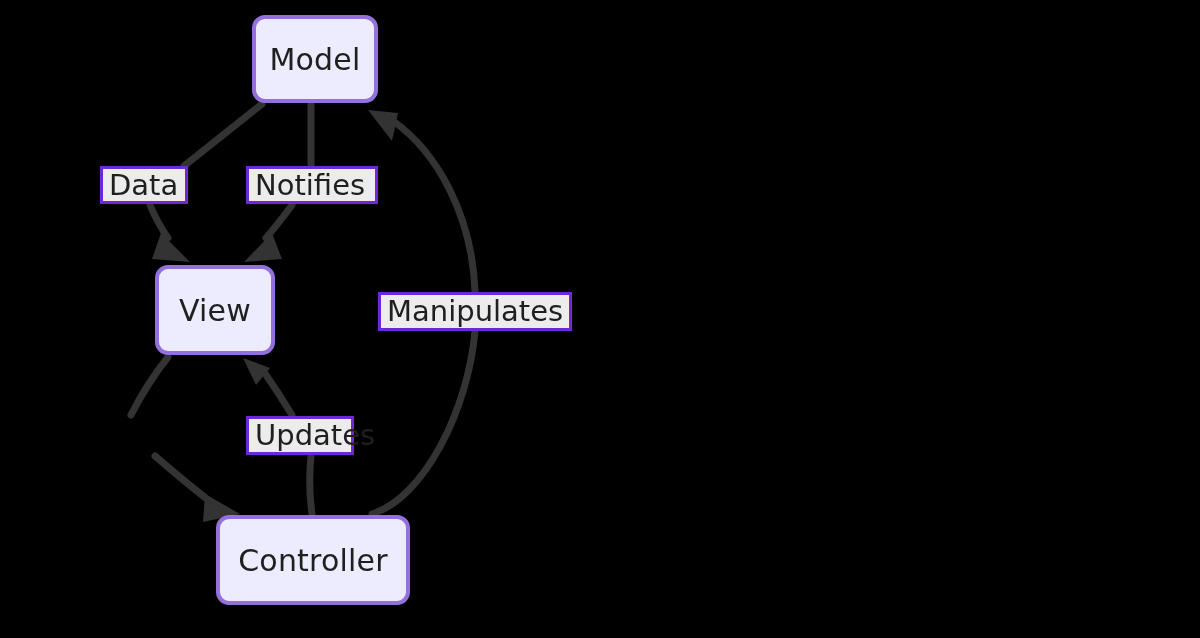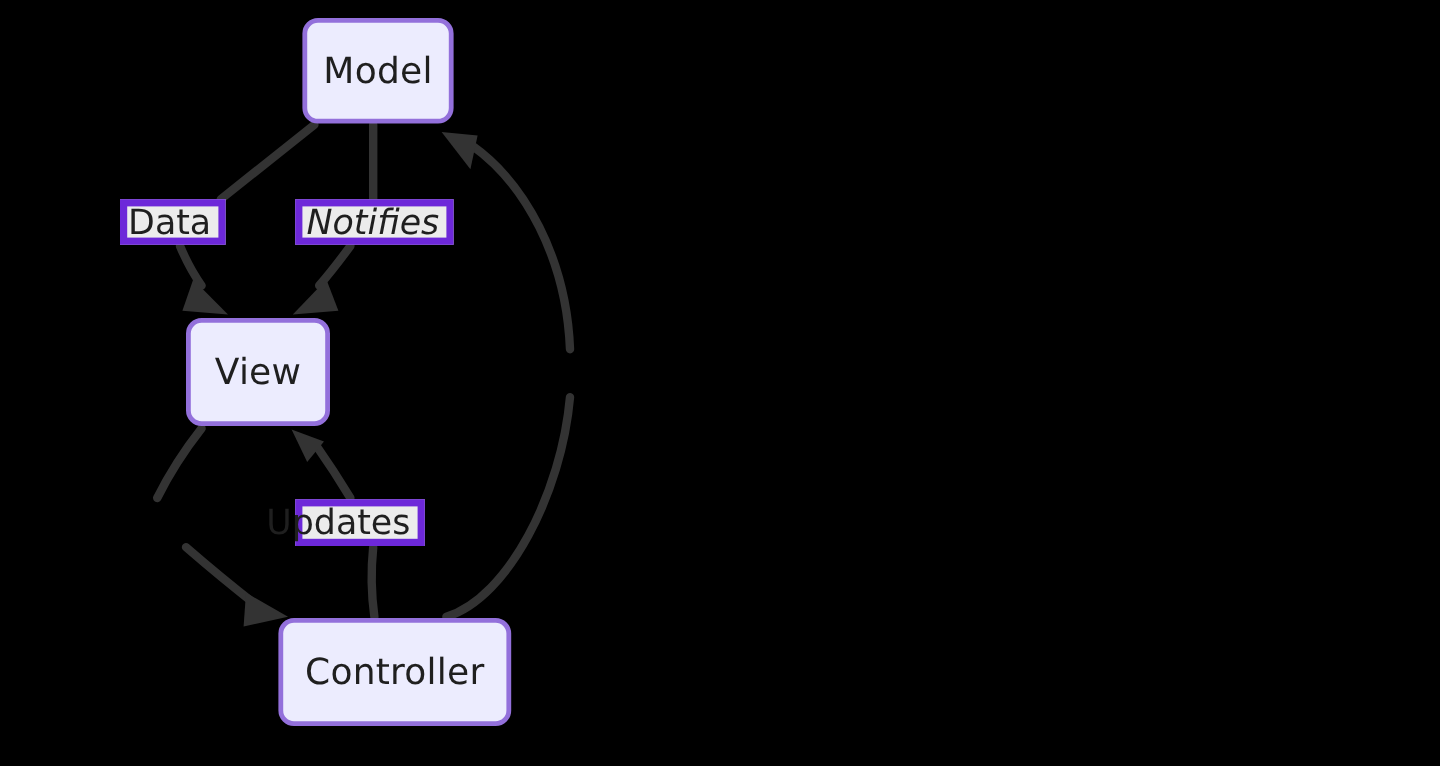--- a/index.html
+++ b/index.html
@@ -36,27 +36,27 @@
     color: #1f1f1f;
     font-size: 30px;
     font-weight: 400;
     letter-spacing: 0.2px;
     z-index: 3;
   }
   .edge-label {
     position: absolute;
     box-sizing: border-box;
     background: #ececec;
-    border: 6px solid #6d28d9;
+    border: 3px solid #6d28d9;
     color: #1f1f1f;
     font-size: 29px;
     line-height: 1;
     display: flex;
     align-items: center;
-    justify-content: flex-end;
+    justify-content: flex-start;
     padding: 4px 6px;
     white-space: nowrap;
     z-index: 4;
   }
   .edge-path {
     fill: none;
     stroke: #333333;
     stroke-width: 7;
     stroke-linecap: round;
     stroke-linejoin: round;
@@ -100,31 +100,34 @@
   </svg>
 
   <div class="node" style="left:252px; top:15px; width:126px; height:88px;">
     <span>Model</span>
   </div>
 
   <div class="node" style="left:155px; top:265px; width:120px; height:90px;">
     <span>View</span>
   </div>
 
-  <div class="node" style="left:216px; top:515px; width:194px; height:90px;margin-left:16px;">
+  <div class="node" style="left:216px; top:515px; width:194px; height:90px;">
     <span>Controller</span>
   </div>
 
   <div class="edge-label" style="left:100px; top:166px; width:88px; height:38px;">
     <span>Data</span>
   </div>
 
-  <div class="edge-label" style="left:246px; top:166px; width:132px; height:38px;font-style:italic;">
+  <div class="edge-label" style="left:246px; top:166px; width:132px; height:38px;">
     <span>Notifies</span>
   </div>
 
 
   <div class="edge-label" style="left:246px; top:416px; width:108px; height:39px;">
     <span>Updates</span>
   </div>
 
+  <div class="edge-label" style="left:378px; top:292px; width:194px; height:39px;">
+    <span>Manipulates</span>
+  </div>
 
 </div>
 
 </body></html>

